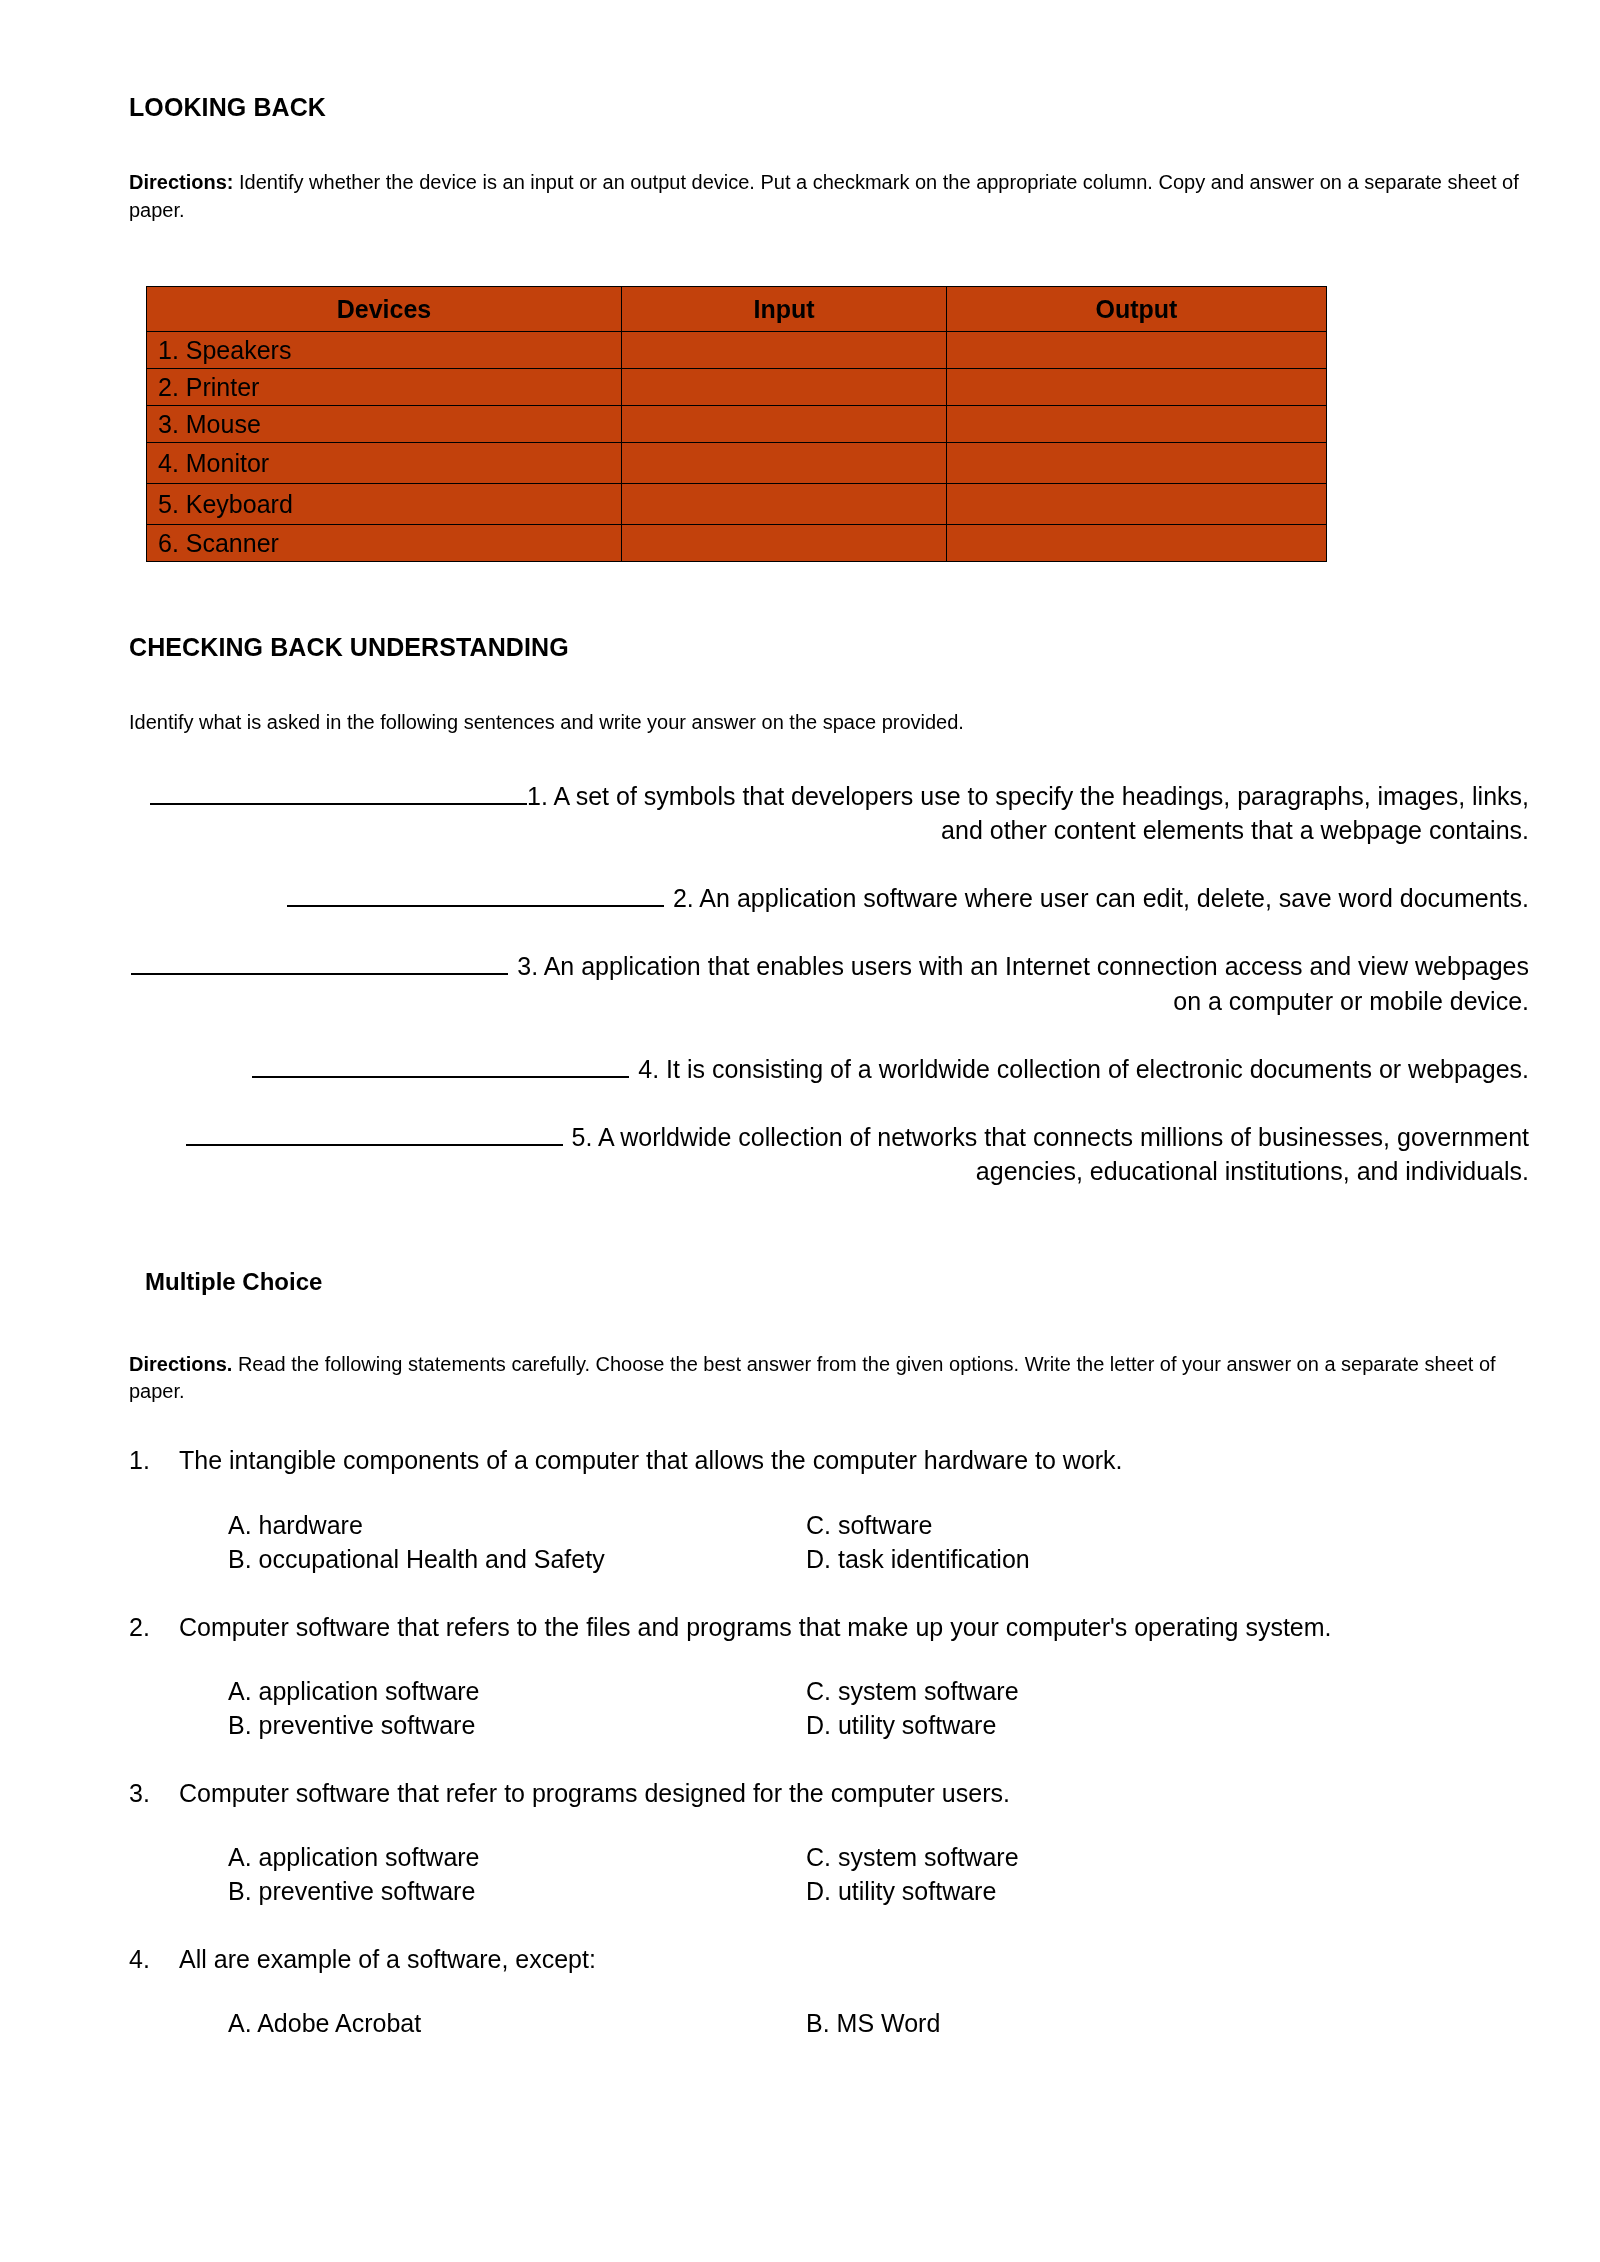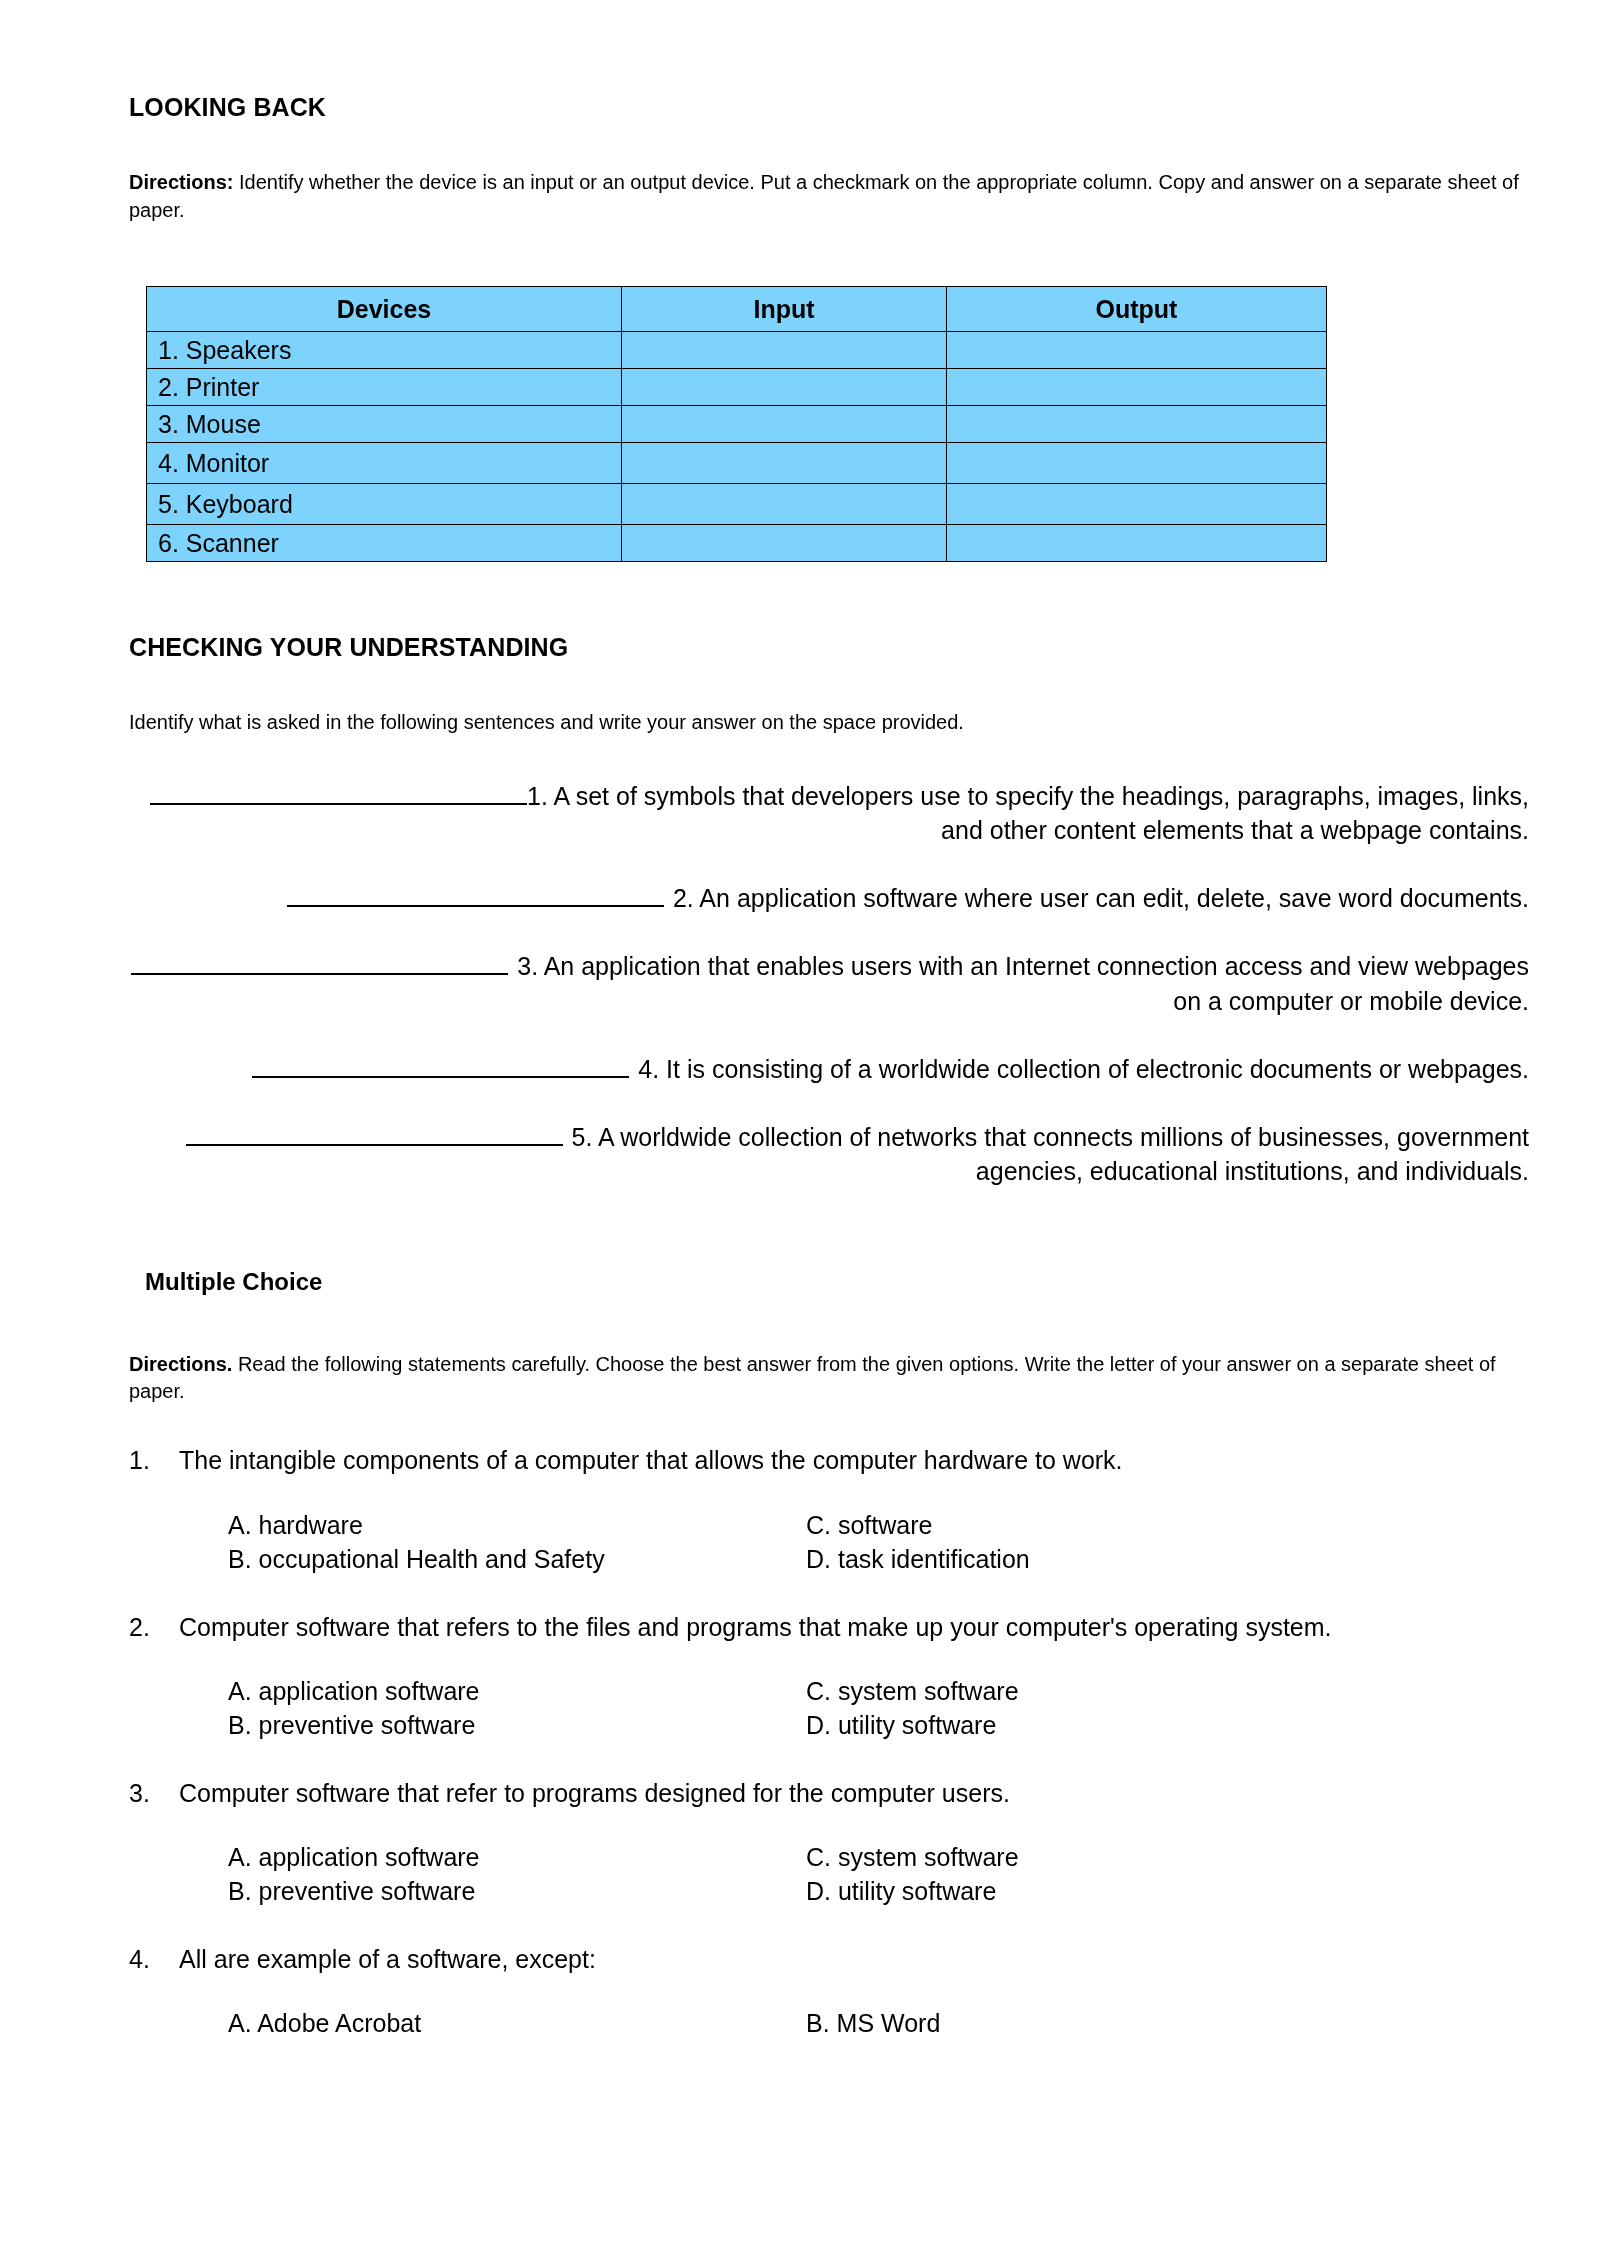--- a/index.html
+++ b/index.html
@@ -80,21 +80,21 @@
   table.devices-table col.c-device  { width: 475px; }
   table.devices-table col.c-input   { width: 325px; }
   table.devices-table col.c-output  { width: 380px; }
 
   table.devices-table th,
   table.devices-table td {
     border: 1px solid #000000;
     padding: 0;
     font-size: 25px;
     vertical-align: middle;
-    background: #7dd3fc;
+    background: #c2410c;
   }
   table.devices-table th {
     font-weight: bold;
     text-align: center;
     height: 44px;
     line-height: 44px;
   }
   table.devices-table td.device-cell {
     text-align: left;
     padding-left: 11px;
@@ -237,21 +237,21 @@
             <td class="device-cell">6. Scanner</td>
             <td class="mark-cell"></td>
             <td class="mark-cell"></td>
           </tr>
         </tbody>
       </table>
     </div>
 
     <div class="sp-70"></div>
 
-    <h2 class="section-heading">CHECKING YOUR UNDERSTANDING</h2>
+    <h2 class="section-heading">CHECKING BACK UNDERSTANDING</h2>
 
     <div class="sp-46"></div>
 
     <p class="para">Identify what is asked in the following sentences and write your answer on the space provided.</p>
 
     <div class="sp-42"></div>
 
     <p class="blank-item"><span class="blank-line"></span><span>1.</span><span> A set of symbols that developers use to specify the headings, paragraphs, images, links, and other content elements that a webpage contains.</span></p>
 
     <div class="sp-34"></div>

